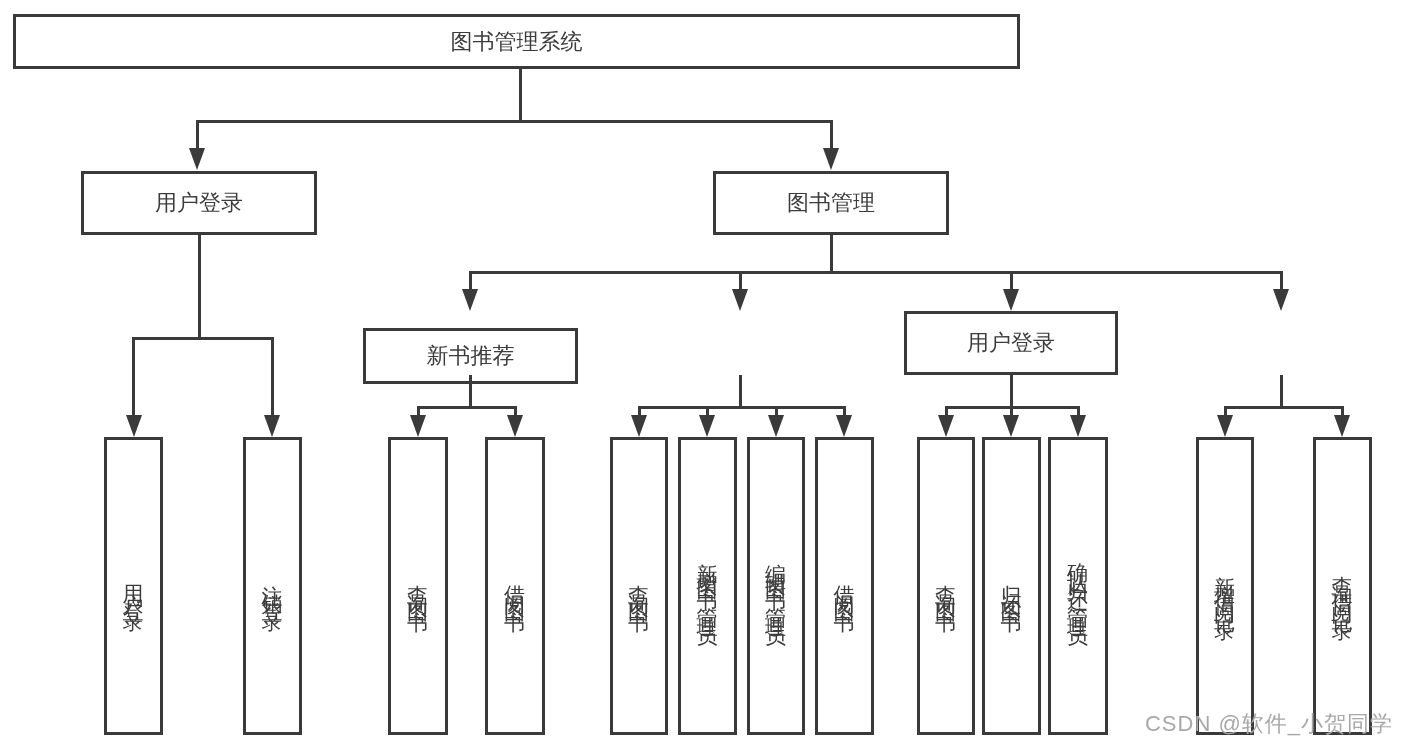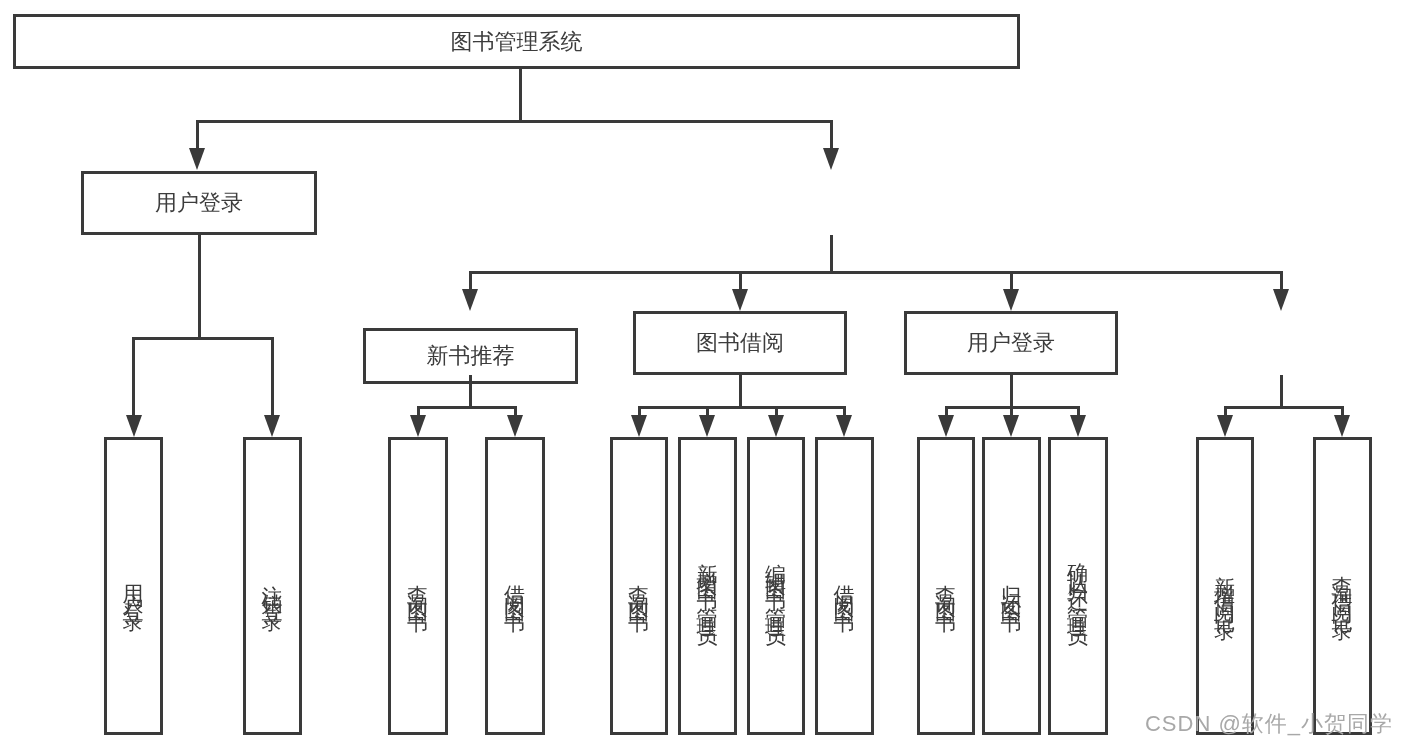--- a/index.html
+++ b/index.html
@@ -70,20 +70,23 @@
   <div class="vl" style="left:519px;top:69px;height:54px"></div>
   <div class="hl" style="left:196px;top:120px;width:637px"></div>
   <div class="vl" style="left:196px;top:120px;height:32px"></div>
   <div class="arrow" style="left:189px;top:148px"></div>
   <div class="vl" style="left:830px;top:120px;height:32px"></div>
   <div class="arrow" style="left:823px;top:148px"></div>
 
   <div class="box" style="left:81px;top:171px;width:236px;height:64px">
     <span>用户登录</span>
   </div>
+  <div class="box" style="left:713px;top:171px;width:236px;height:64px">
+    <span>图书管理</span>
+  </div>
 
   <div class="vl" style="left:198px;top:235px;height:105px"></div>
   <div class="hl" style="left:132px;top:337px;width:142px"></div>
   <div class="vl" style="left:132px;top:337px;height:82px"></div>
   <div class="arrow" style="left:126px;top:415px"></div>
   <div class="vl" style="left:271px;top:337px;height:82px"></div>
   <div class="arrow" style="left:264px;top:415px"></div>
 
   <div class="vl" style="left:830px;top:235px;height:39px"></div>
   <div class="hl" style="left:469px;top:271px;width:813px"></div>
@@ -91,23 +94,20 @@
   <div class="arrow" style="left:462px;top:289px"></div>
   <div class="vl" style="left:739px;top:271px;height:23px"></div>
   <div class="arrow" style="left:732px;top:289px"></div>
   <div class="vl" style="left:1010px;top:271px;height:23px"></div>
   <div class="arrow" style="left:1003px;top:289px"></div>
   <div class="vl" style="left:1280px;top:271px;height:23px"></div>
   <div class="arrow" style="left:1273px;top:289px"></div>
 
   <div class="box" style="left:363px;top:328px;width:215px;height:56px">
     <span>新书推荐</span>
-  </div>
-  <div class="box" style="left:633px;top:311px;width:214px;height:64px">
-    <span>图书借阅</span>
   </div>
   <div class="box" style="left:904px;top:311px;width:214px;height:64px">
     <span>用户登录</span>
   </div>
 
   <div class="vl" style="left:469px;top:375px;height:34px"></div>
   <div class="hl" style="left:417px;top:406px;width:99px"></div>
   <div class="vl" style="left:417px;top:406px;height:14px"></div>
   <div class="arrow" style="left:410px;top:415px"></div>
   <div class="vl" style="left:514px;top:406px;height:14px"></div>

